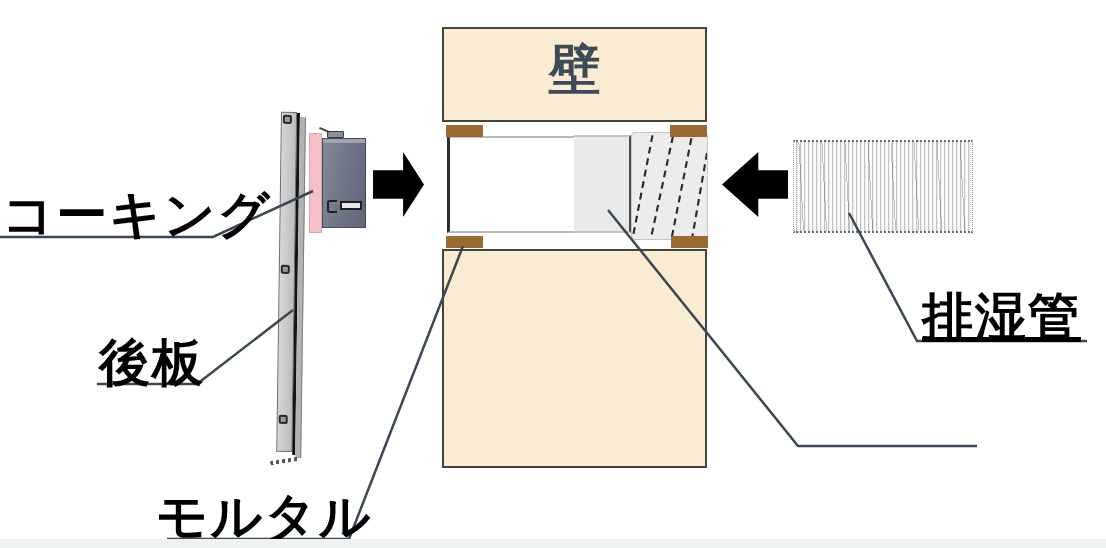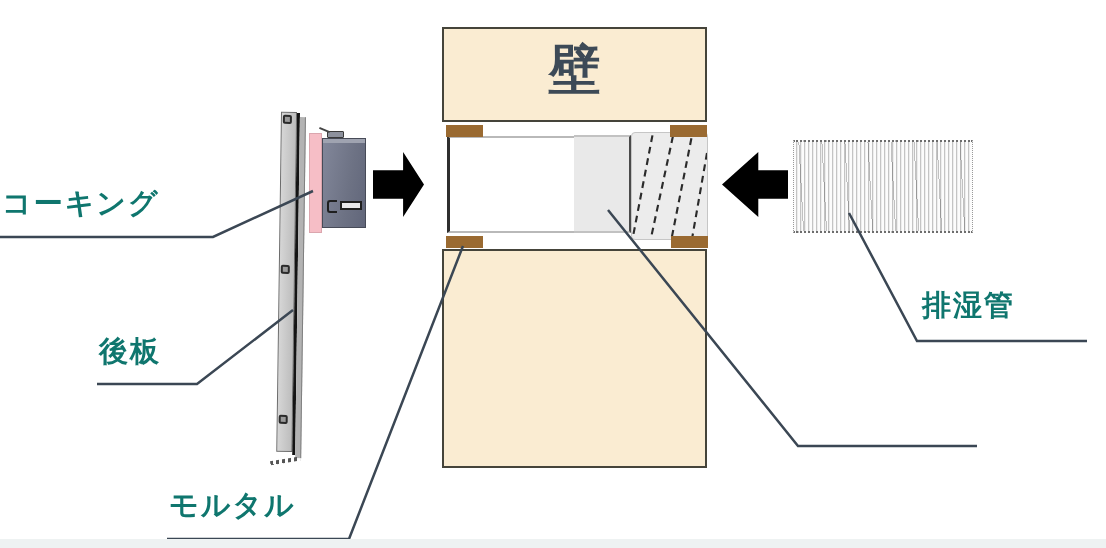--- a/index.html
+++ b/index.html
@@ -2,21 +2,21 @@
 <html><head>
 <meta charset="utf-8">
 <style>
   html,body{margin:0;padding:0;background:#ffffff;}
   .stage{
     position:relative;width:1106px;height:548px;background:#ffffff;overflow:hidden;
     font-family:"Liberation Sans","DejaVu Sans",sans-serif;
   }
   
   .callout{
-    position:absolute;color:#0f766e;font-size:29px;font-weight:600;
+    position:absolute;color:#000000;font-size:51px;font-weight:600;
     line-height:1;letter-spacing:2px;white-space:nowrap;
   }
   
   .wall{
     position:absolute;left:442px;width:265px;background:#faecd2;
     border:2px solid #45443a;box-sizing:border-box;
   }
   .wall-top{top:27px;height:95px;}
   .wall-bottom{top:249px;height:219px;}
   .wall-label{
@@ -114,23 +114,23 @@
     box-sizing:border-box;
   }
   
   .leaders{position:absolute;left:0;top:0;width:1106px;height:548px;pointer-events:none;}
   .leaders polyline{fill:none;stroke:#3b4754;stroke-width:2.5;}
   
   .bottom-band{position:absolute;left:0;top:539px;width:1106px;height:9px;background:#eef2f2;}
   
   #lbl-caulking{left:2px;top:189px;}
   #lbl-backplate{left:99px;top:337px;}
-  #lbl-mortar{left:169px;top:491px;}
+  #lbl-mortar{left:156px;top:491px;}
   #lbl-adapter{left:801px;top:393px;}
-  #lbl-duct{left:922px;top:291px;}
+  #lbl-duct{left:922px;top:291px;text-decoration:underline;}
 </style>
 </head>
 <body>
 
 <div class="stage">
 
   <div class="wall wall-top">
     <div class="wall-label">壁</div>
   </div>
   <div class="wall wall-bottom"></div>

